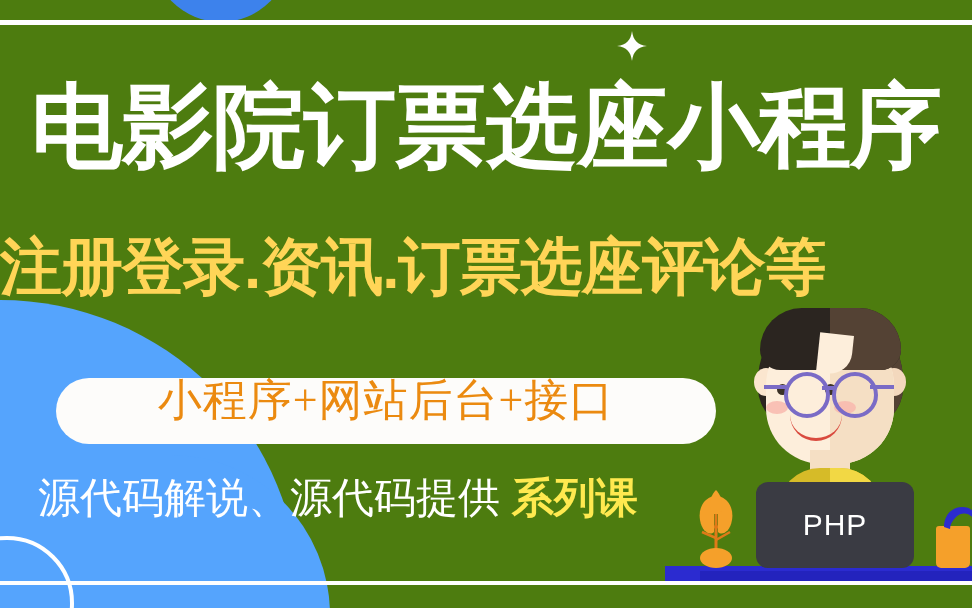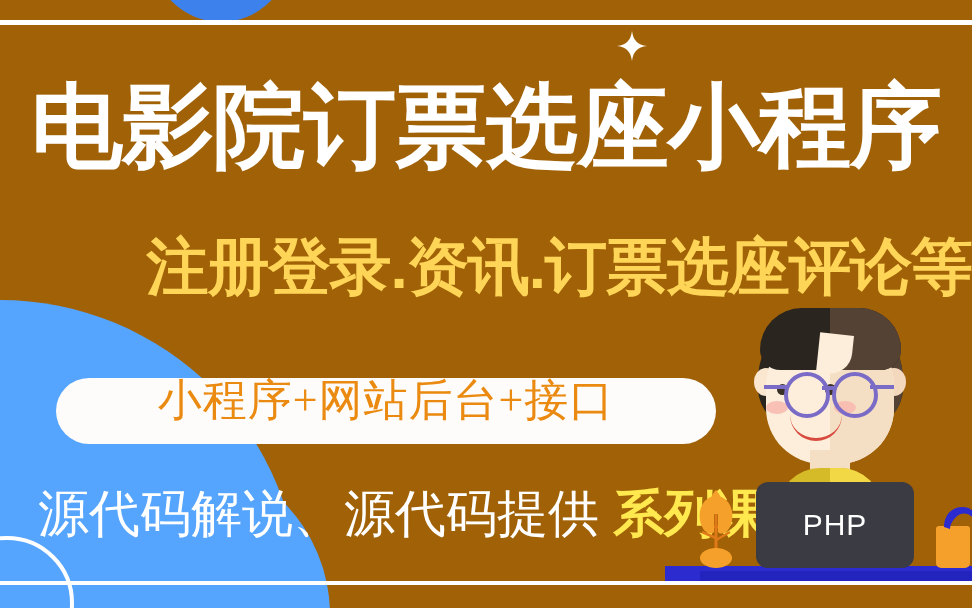--- a/index.html
+++ b/index.html
@@ -2,21 +2,21 @@
 <html><head>
 <meta charset="utf-8">
 <style>
   html,body{margin:0;padding:0;background:#222;}
   body{font-family:"Liberation Sans","DejaVu Sans",sans-serif;}
 
   #poster{
     position:relative;
     width:972px;height:608px;
     overflow:hidden;
-    background:#a16207;
+    background:#4d7c0f;
   }
 
   
   .deco-top-circle{
     position:absolute;left:152px;top:-54px;
     width:138px;height:76px;
     background:#3d82ec;
     border-radius:0 0 70px 70px;
   }
   .deco-top-rule{
@@ -65,21 +65,21 @@
     font-size:92px;
     line-height:100px;
     font-weight:700;
     letter-spacing:-1px;
     white-space:nowrap;
   }
 
   .subline{
     position:absolute;left:0;top:232px;
     width:972px;
-    text-align:right;
+    text-align:left;
     color:#ffd557;
     font-size:62px;
     line-height:70px;
     font-weight:700;
     letter-spacing:-1px;
     white-space:nowrap;
   }
 
   
   .pill{
@@ -94,24 +94,24 @@
     font-size:44px;
     line-height:46px;
     font-weight:500;
     letter-spacing:1px;
     white-space:nowrap;
     font-family:"Liberation Serif","DejaVu Serif",serif;
   }
 
   
   .caption{
-    position:absolute;left:38px;top:488px;
+    position:absolute;left:38px;top:472px;
     width:700px;
     color:#ffffff;
-    font-size:51px;
+    font-size:42px;
     line-height:52px;
     font-weight:400;
     white-space:nowrap;
   }
   .caption .accent{color:#ffe94f;font-weight:700;}
 
   
   .desk{
     position:absolute;left:665px;top:566px;
     width:307px;height:18px;

